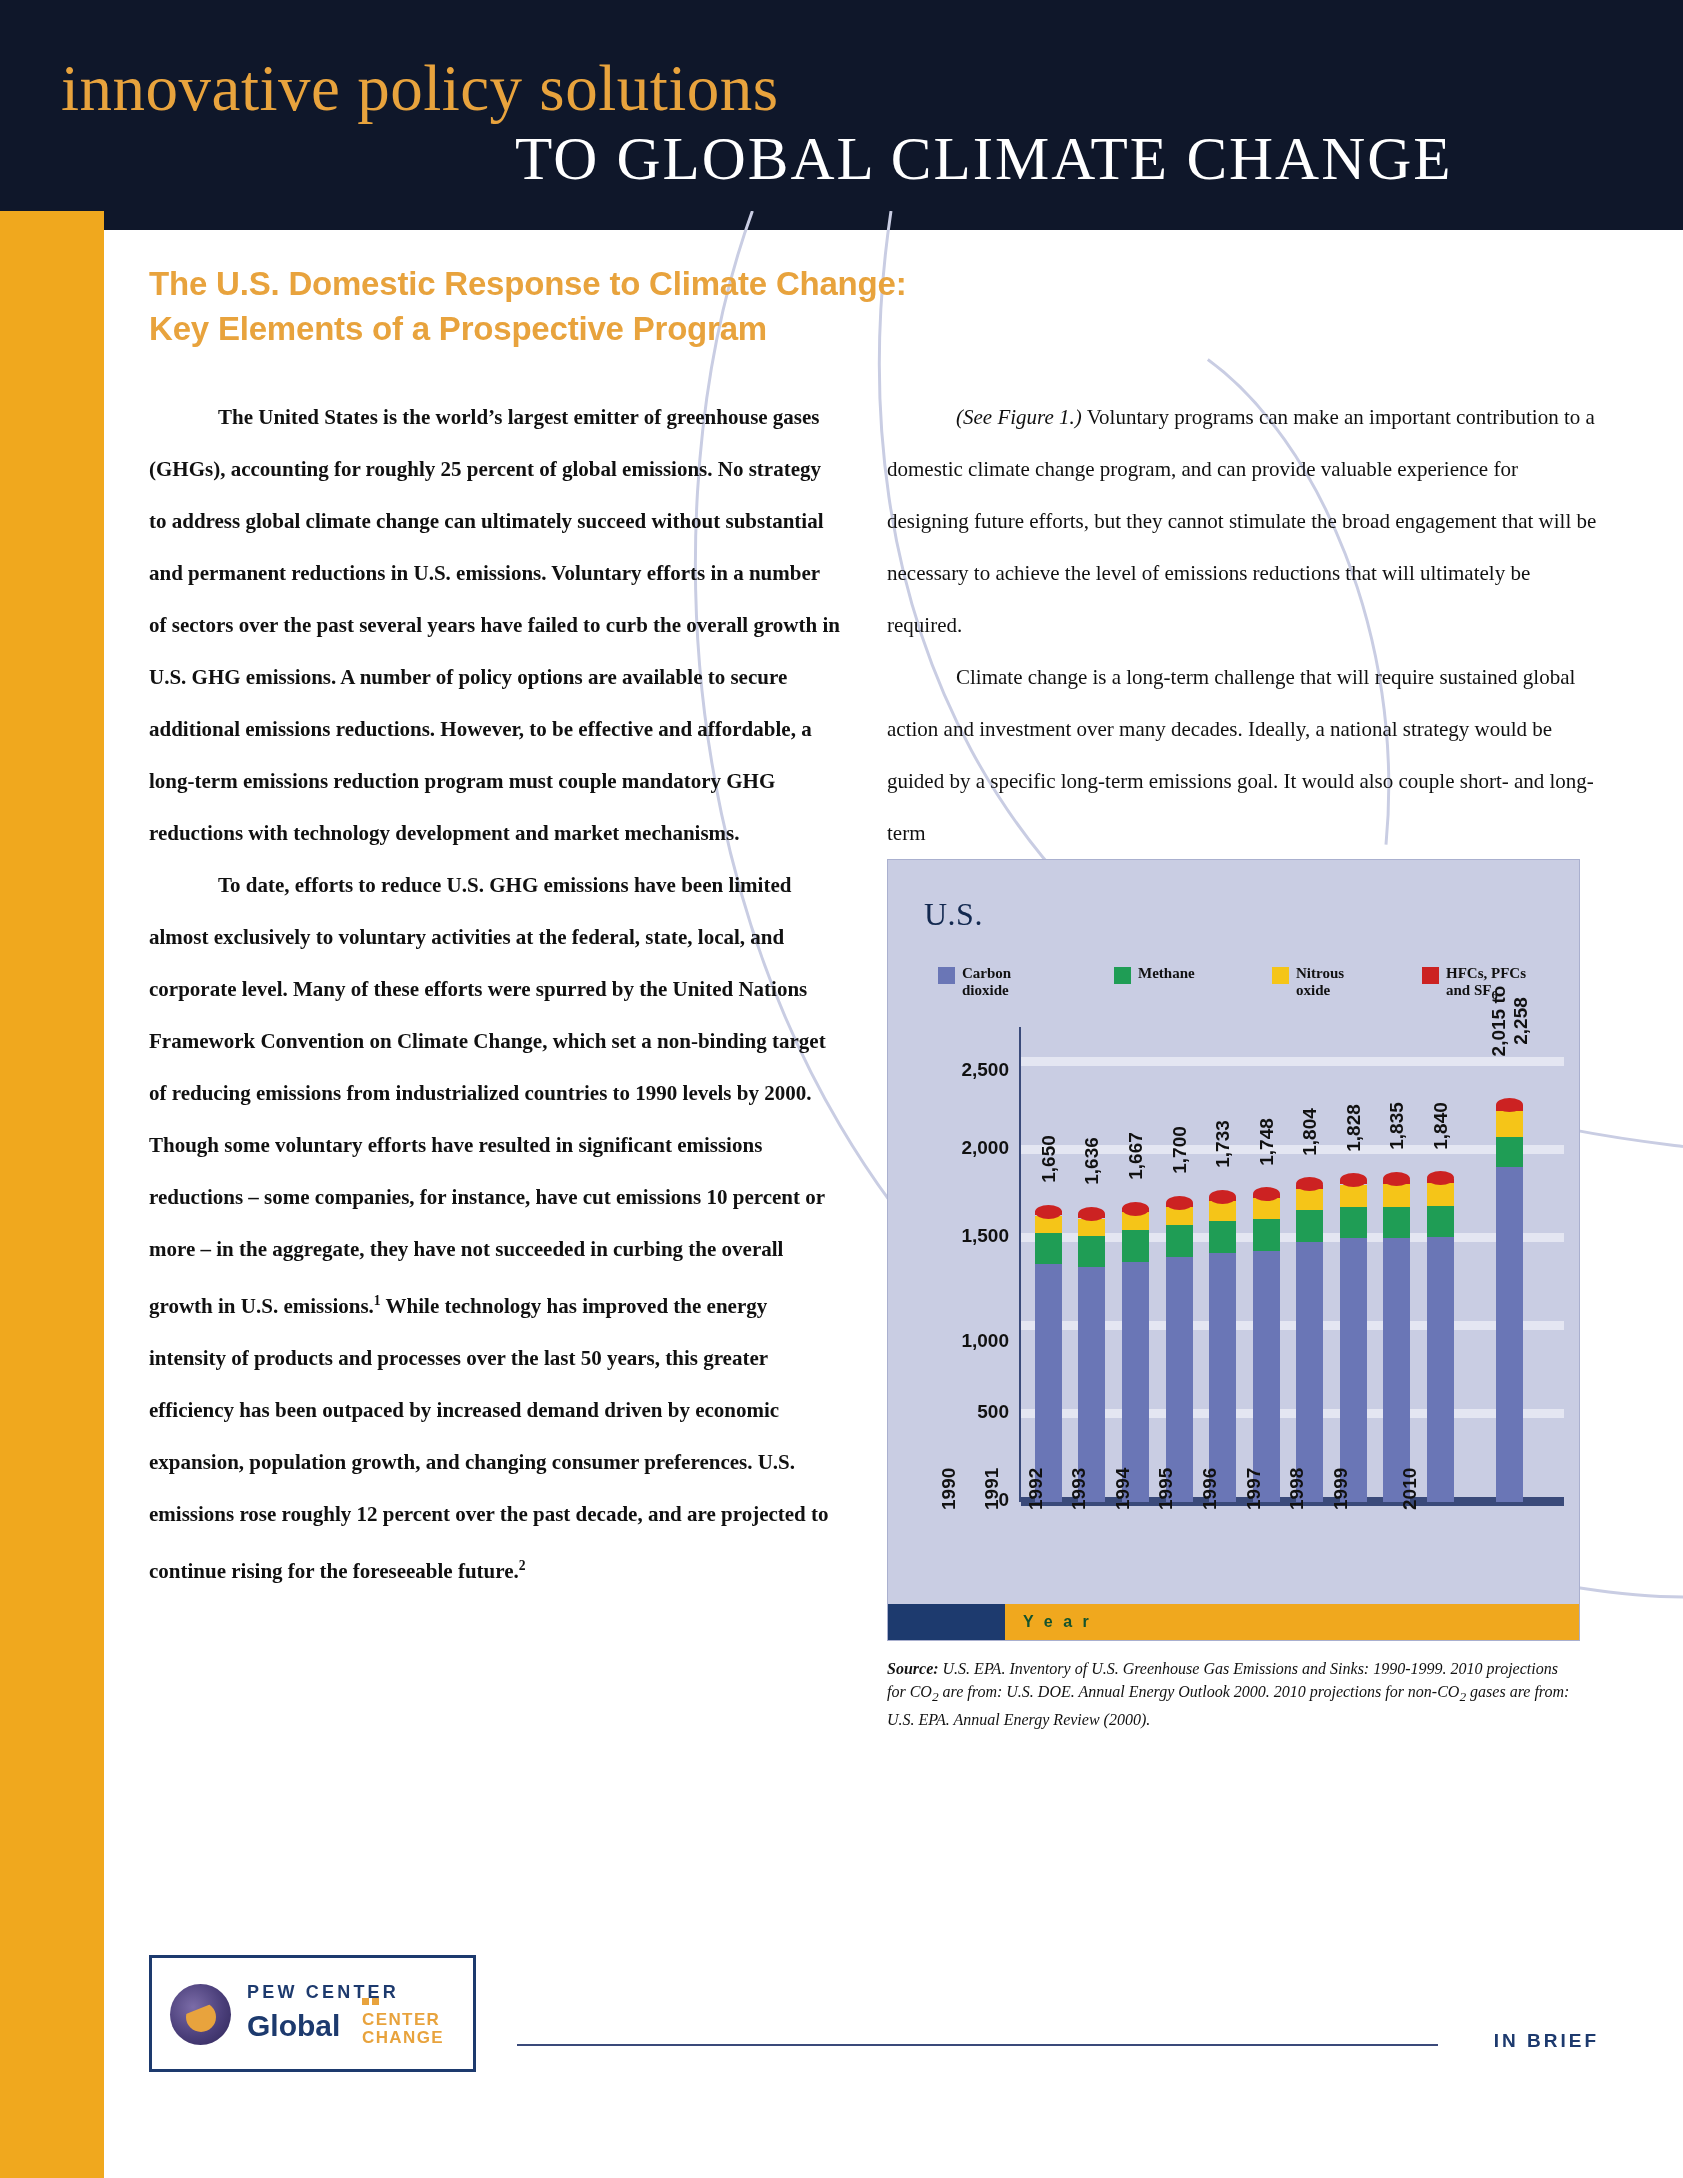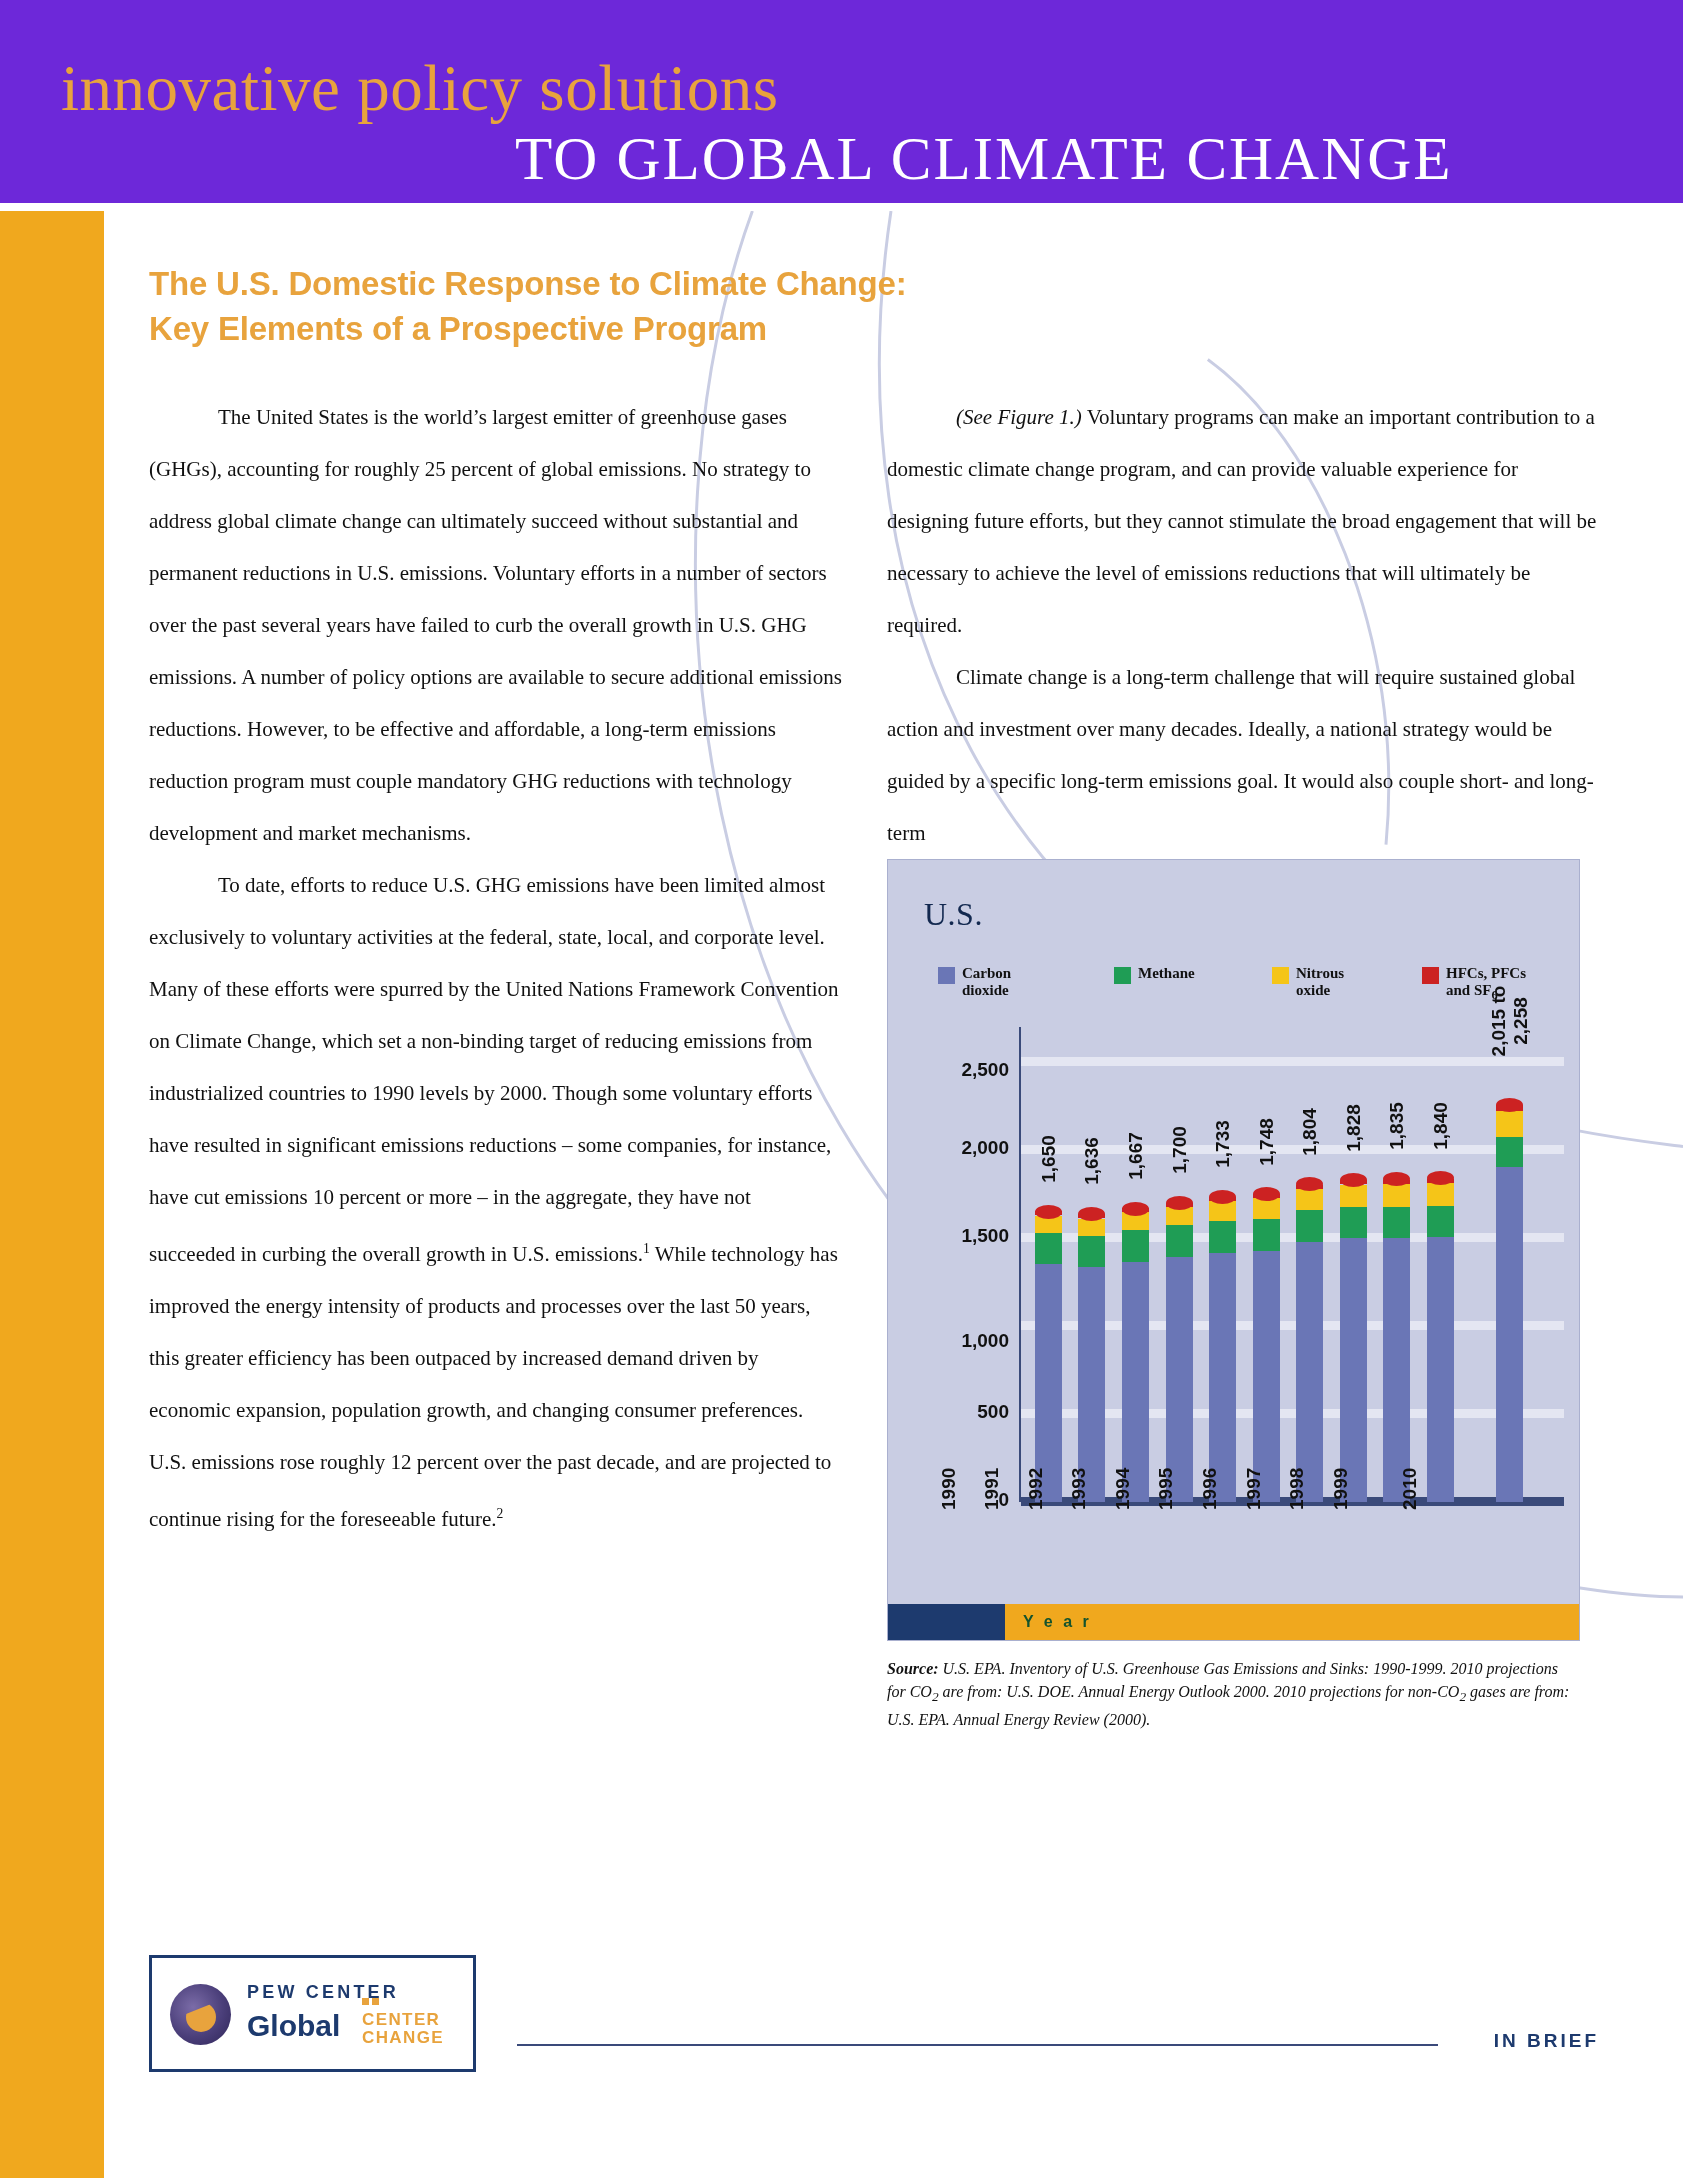--- a/index.html
+++ b/index.html
@@ -13,22 +13,22 @@
     font-family: "Liberation Serif", serif;
     position: relative;
     overflow: hidden;
   }
 
   
   .header-band {
     position: absolute;
     top: 0; left: 0;
     width: 1683px;
-    height: 203px;
-    background: #6d28d9;
+    height: 230px;
+    background: #0f172a;
     overflow: hidden;
   }
   .header-line1 {
     position: absolute;
     left: 61px;
     top: 51px;
     font-family: "Liberation Serif", serif;
     font-size: 65px;
     color: #e8a33d;
     letter-spacing: 0.5px;
@@ -85,20 +85,21 @@
 
   .cols {
     position: relative;
     width: 1450px;
   }
   .col-left {
     position: absolute;
     left: 0;
     top: 0;
     width: 693px;
+    font-weight: bold;
   }
   .col-right {
     position: absolute;
     left: 738px;
     top: 0;
     width: 713px;
   }
 
   p.body {
     font-family: "Liberation Serif", serif;

